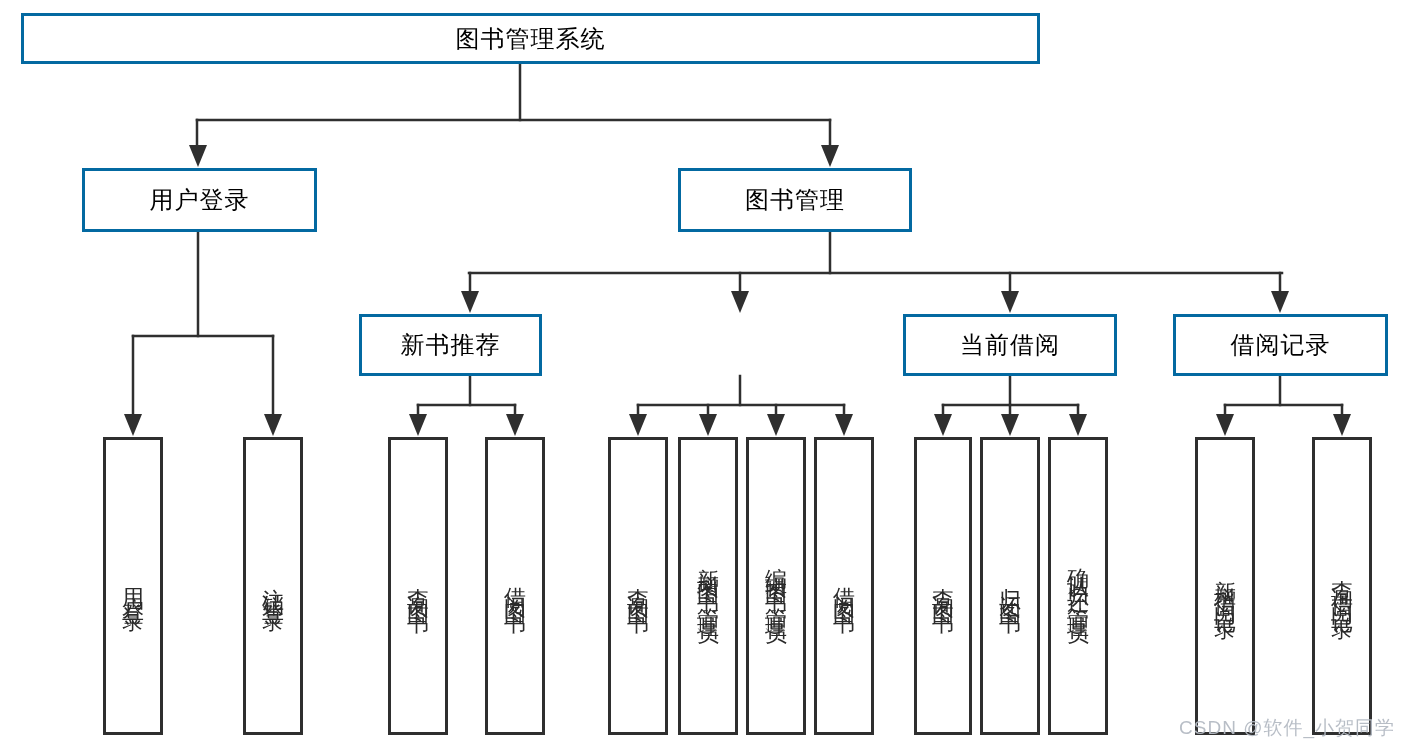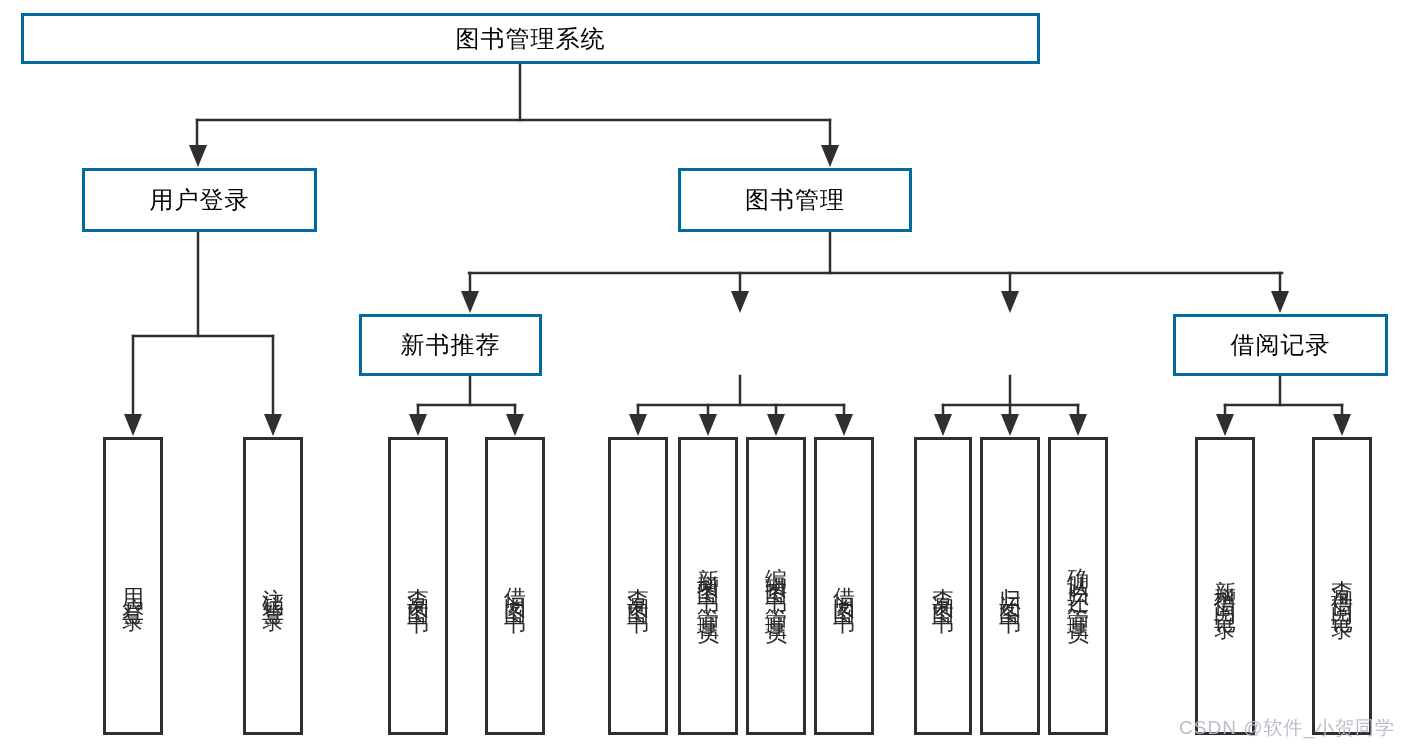--- a/index.html
+++ b/index.html
@@ -140,20 +140,21 @@
       <polygon points="1333,414 1351,414 1342,436"></polygon>
     </g>
   </svg>
 
   <div class="node" style="left:21px; top:13px; width:1019px; height:51px;">图书管理系统</div>
 
   <div class="node" style="left:82px; top:168px; width:235px; height:64px;">用户登录</div>
   <div class="node" style="left:678px; top:168px; width:234px; height:64px;">图书管理</div>
 
   <div class="node" style="left:347px; top:314px; width:183px; height:62px;margin-left:12px;">新书推荐</div>
+  <div class="node" style="left:903px; top:314px; width:214px; height:62px;">当前借阅</div>
   <div class="node" style="left:1173px; top:314px; width:215px; height:62px;">借阅记录</div>
 
   <div class="node-v" style="left:103px; top:437px; width:60px; height:298px;">
     <span>用户登录</span>
   </div>
   <div class="node-v" style="left:243px; top:437px; width:60px; height:298px;">
     <span>注销登录</span>
   </div>
 
   <div class="node-v" style="left:388px; top:437px; width:60px; height:298px;">

